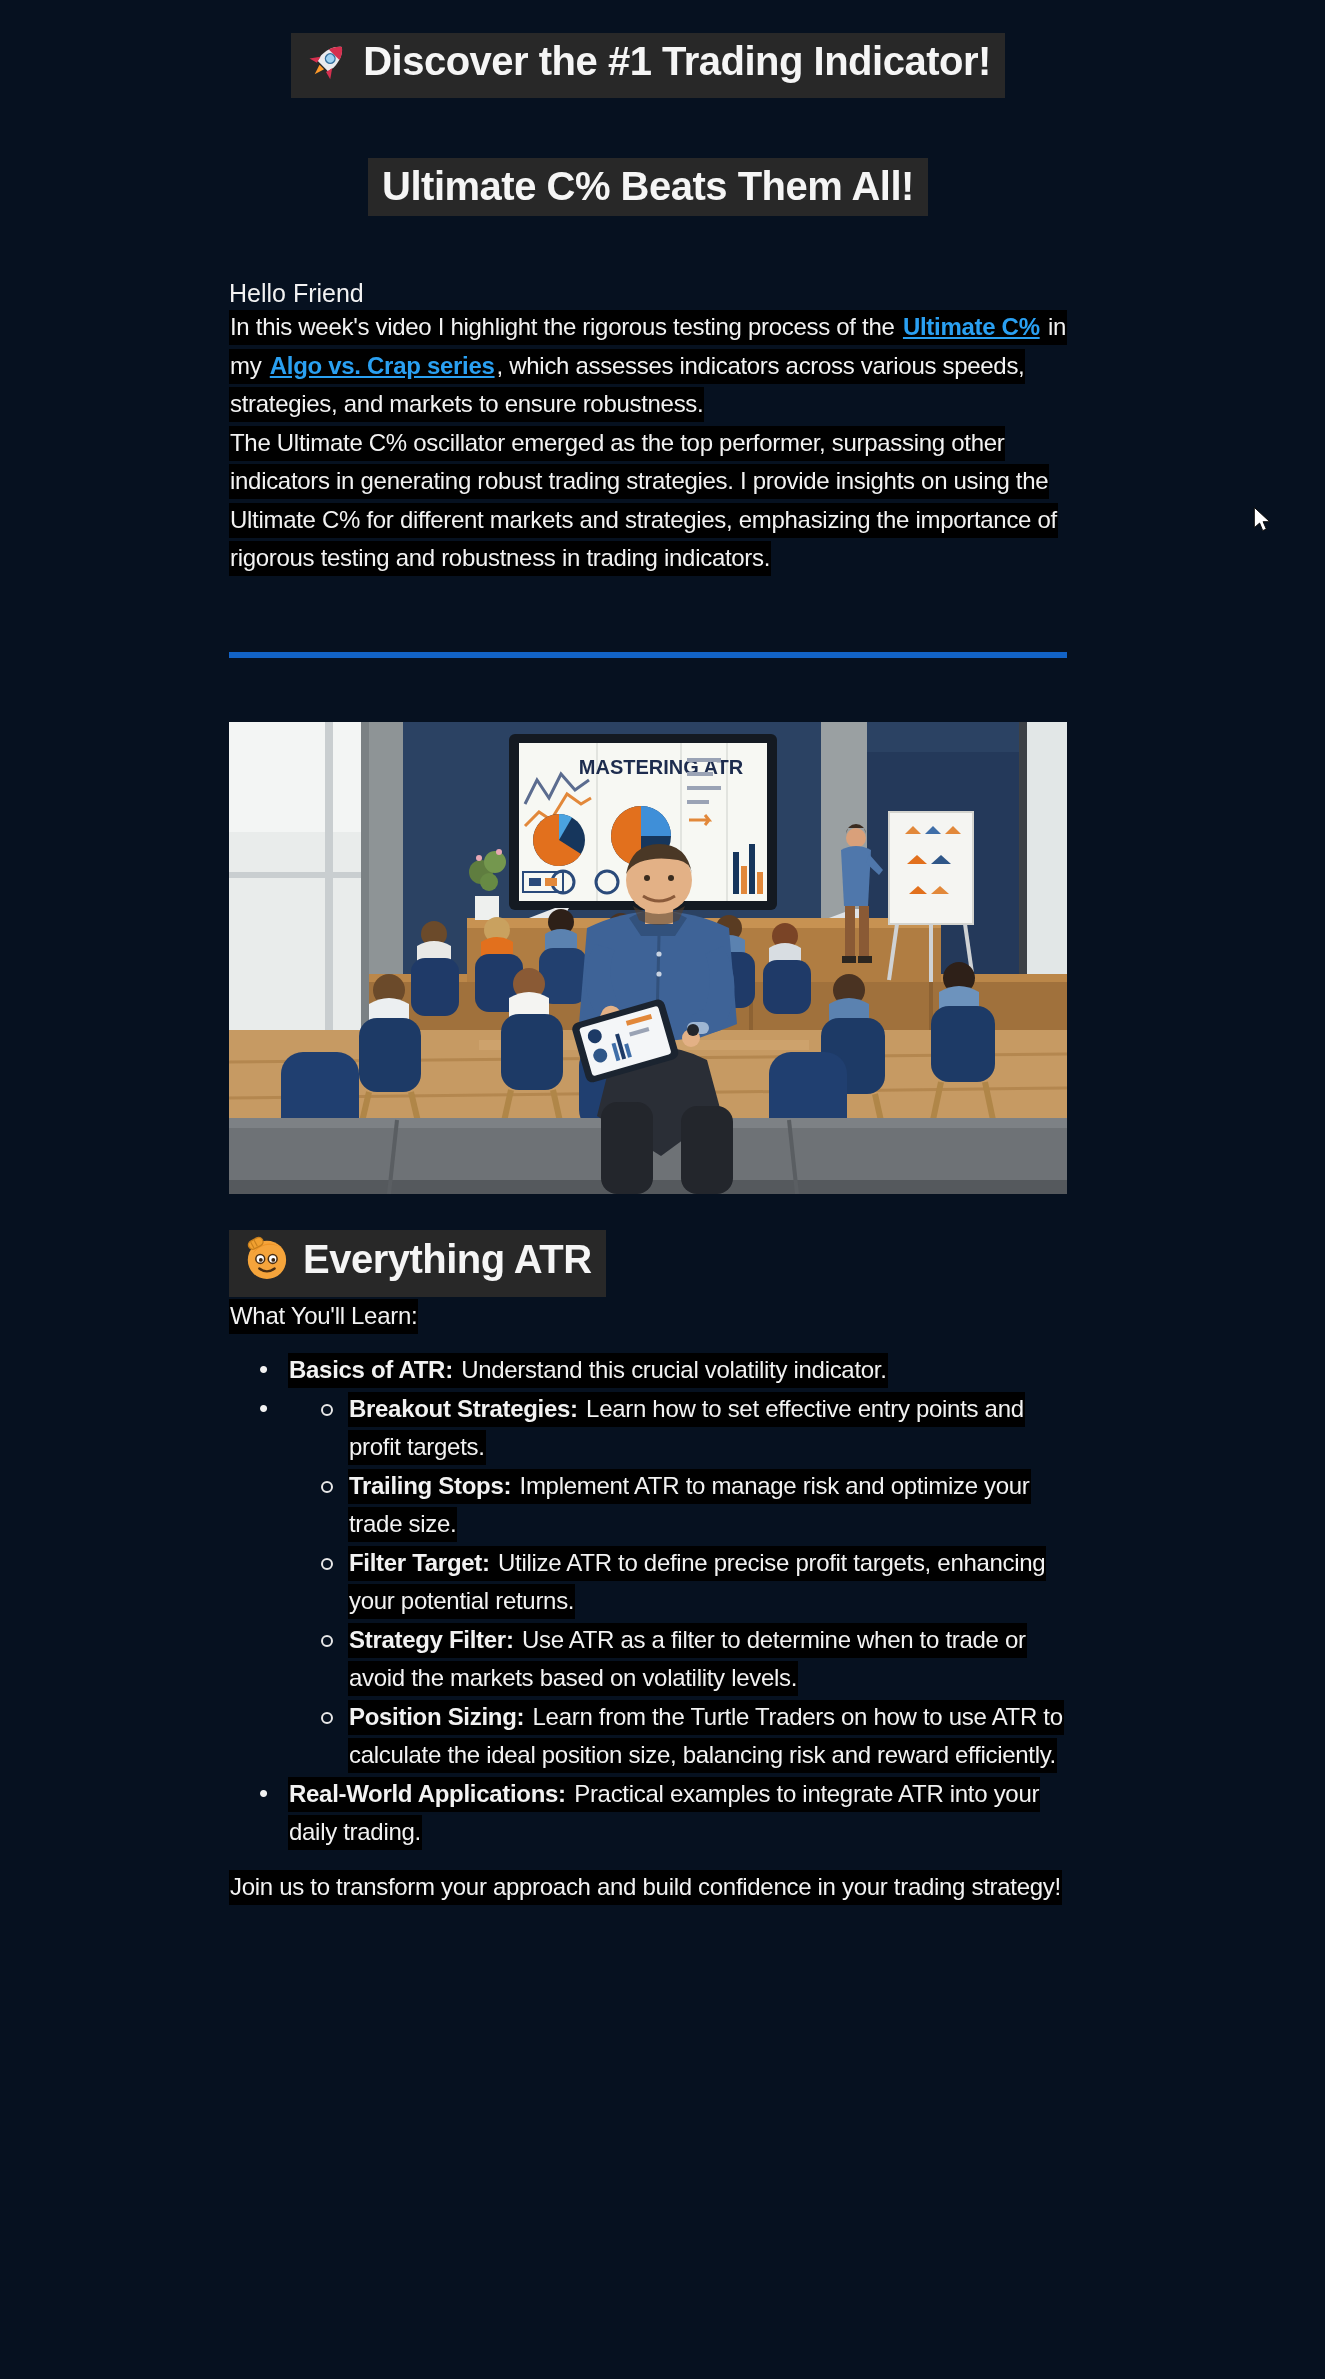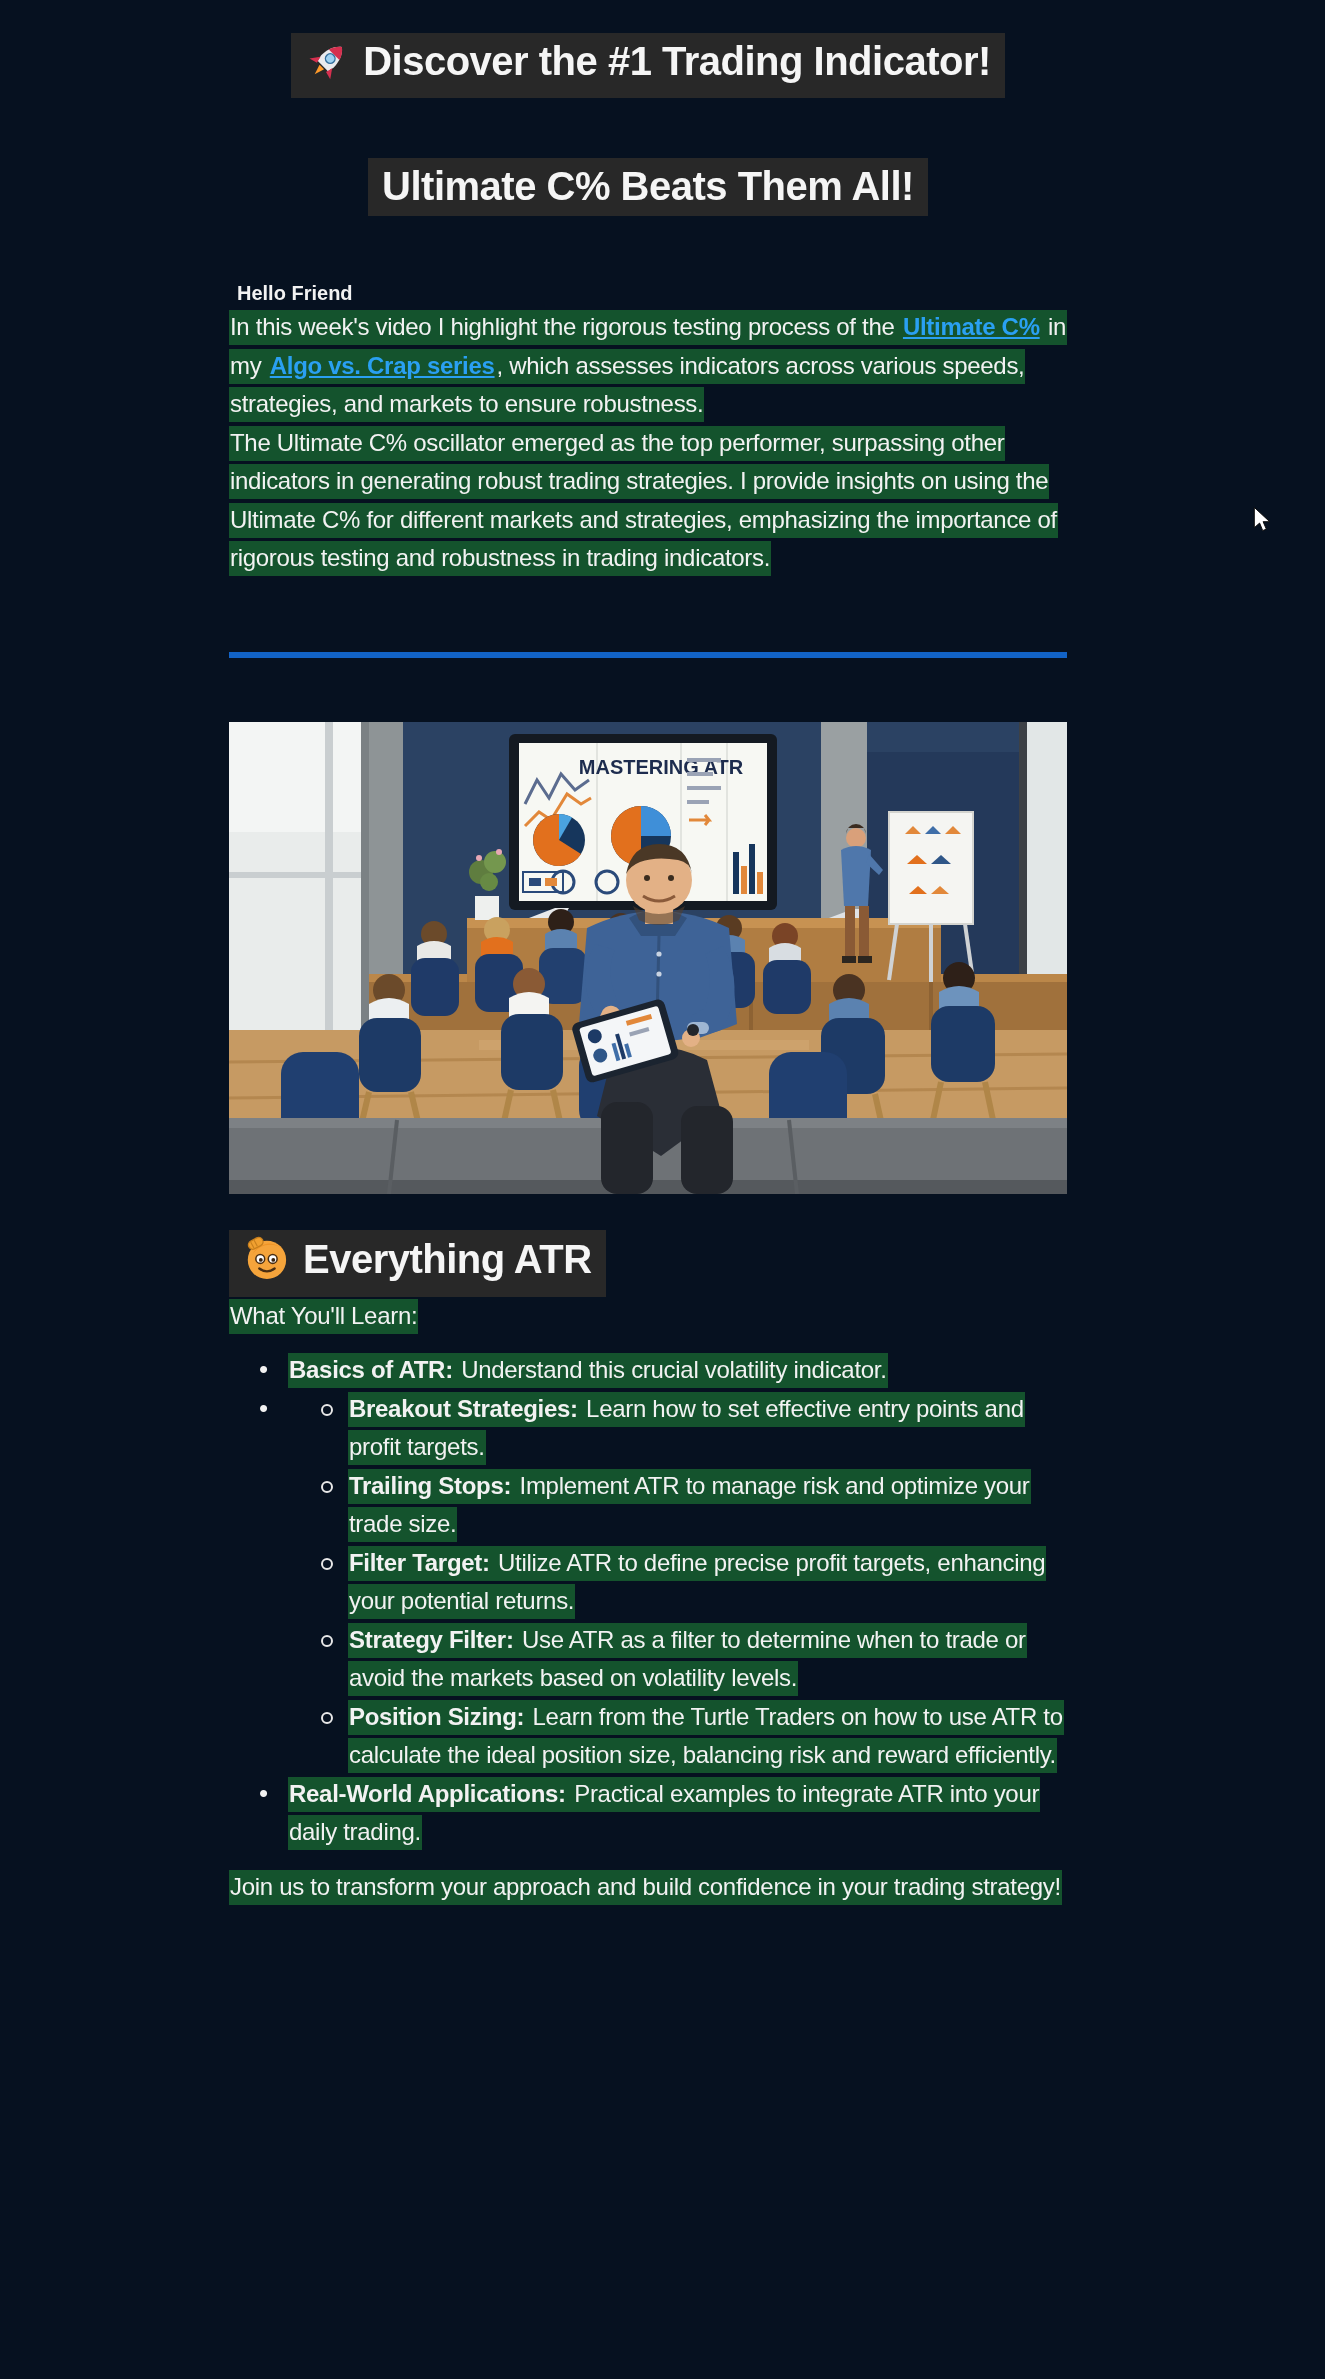--- a/index.html
+++ b/index.html
@@ -18,31 +18,31 @@
     display:inline-block;background:#282828;color:#f5f5f5;
     font-weight:bold;line-height:1.15;padding:5px 14px 7px;
     letter-spacing:-0.5px;
   }
   .h1{font-size:40px;}
   .h2{font-size:40px;}
   .h3wrap{margin-top:36px;text-align:left;}
   .h3{font-size:40px;}
   .emoji{display:inline-block;vertical-align:middle;margin-right:14px;}
 
-  .hello{margin:62px 8px 0;font-size:20px;line-height:30px;font-weight:bold;}
+  .hello{margin:62px 0 0;font-size:25px;line-height:30px;}
 
   p.rich{margin:0;font-size:24px;line-height:38.5px;letter-spacing:-0.3px;}
   .p1{margin-top:30px;}
   .p2{margin-top:32px;}
   .p3{margin-top:34px;}
   .learn-label{margin-top:60px;}
   .closing{margin-top:52px;}
 
   .seg{
-    background:#14532d;padding:3px 1px 5px;
+    background:#000000;padding:3px 1px 5px;
     -webkit-box-decoration-break:clone;box-decoration-break:clone;
   }
   .seg.b{font-weight:bold;}
   .seg.l{color:#2aa0f2;font-weight:bold;text-decoration:underline;cursor:pointer;}
 
   .divider{height:6px;background:#1263c6;margin-top:74px;}
 
   .photo{display:block;margin-top:64px;width:838px;height:472px;}
 
   ul.learn{list-style:none;margin:16px 0 16px;padding:0;

